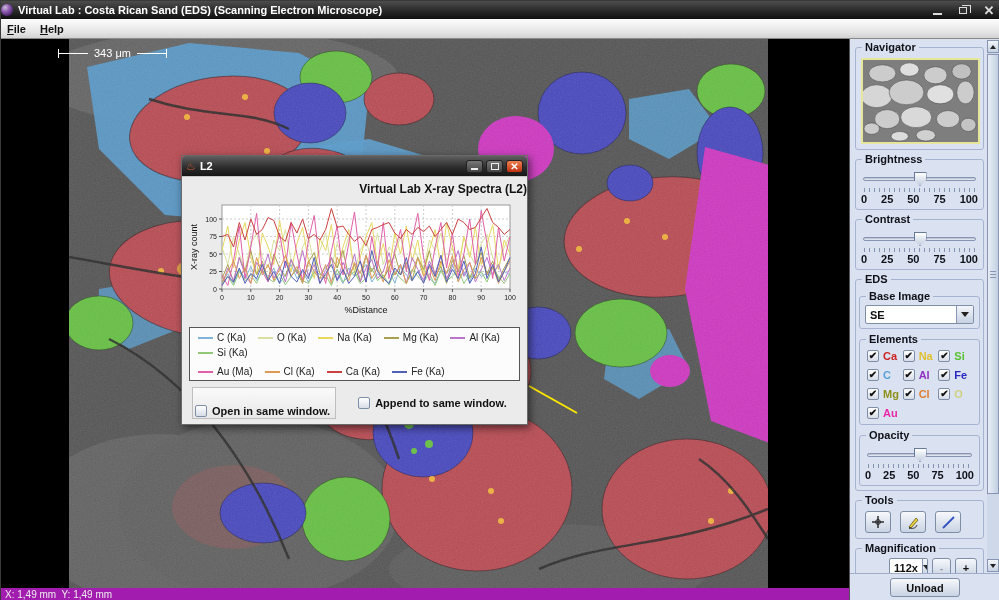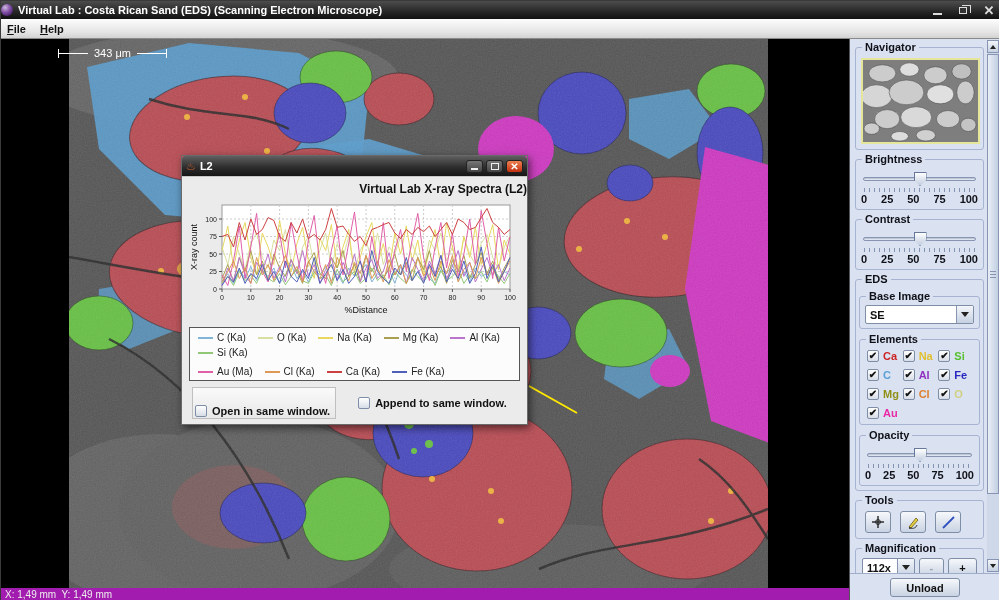--- a/index.html
+++ b/index.html
@@ -106,21 +106,21 @@
     border-left:1px solid #8795b2; display:flex; align-items:center; justify-content:center; }
   .tri-down { width:0; height:0; border-left:4px solid transparent; border-right:4px solid transparent;
     border-top:5px solid #222; }
   .el-grid { display:grid; grid-template-columns:repeat(3,1fr); row-gap:7px; column-gap:2px;
     padding:2px 2px 1px; }
   .el-item { display:flex; align-items:center; gap:4px; font-size:11px; font-weight:bold; }
   .tools-row { display:flex; gap:9px; justify-content:flex-start; padding:2px 4px 1px; }
   .tool-btn { width:26px; height:22px; border:1px solid #7e8ea6; border-radius:3px;
     background:linear-gradient(#f6f8fb,#c9d3e3); display:flex; align-items:center; justify-content:center; }
   .mag-row { display:flex; gap:4px; align-items:center; padding:1px 1px; }
-  .mag-combo { width:58px; }
+  .mag-combo { width:58px;margin-left:27px; }
   .mini-btn { height:19px; border:1px solid #7e8ea6; border-radius:3px;
     background:linear-gradient(#f6f8fb,#c9d3e3); font-size:11px; font-weight:bold; color:#111;
     display:flex; align-items:center; justify-content:center; }
   .mini-btn.dim { color:#98a2b4; width:27px; }
   .mini-btn.plus { width:32px; }
   .bottom-row { position:absolute; left:0; bottom:0; width:150px; height:28px;
     border-top:1px solid #9fadc8; display:flex; align-items:center; justify-content:center;
     background:#dae2f1; }
   .unload-btn { width:70px; height:19px; border:1px solid #7e8ea6; border-radius:3px;
     background:linear-gradient(#f6f8fb,#c9d3e3); font-size:11px; font-weight:bold; color:#111;

